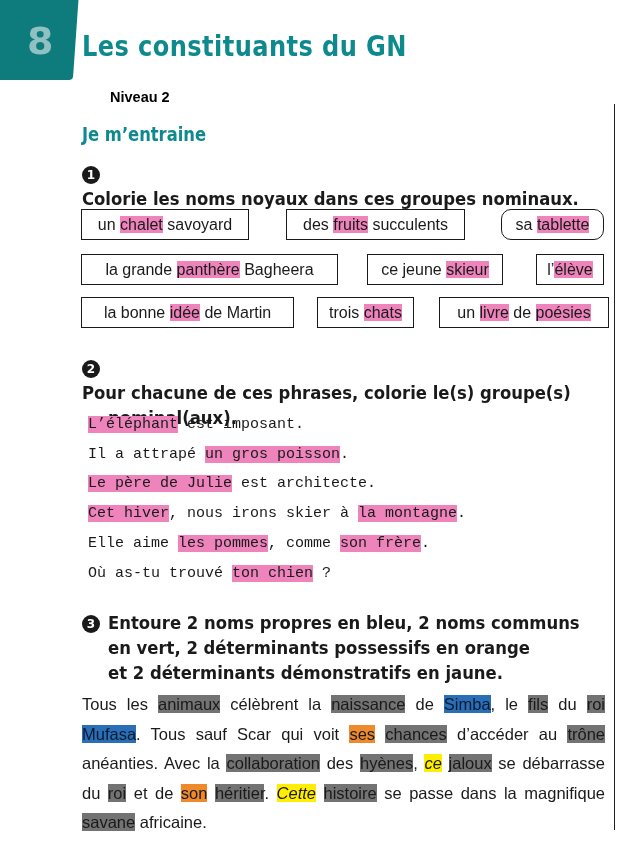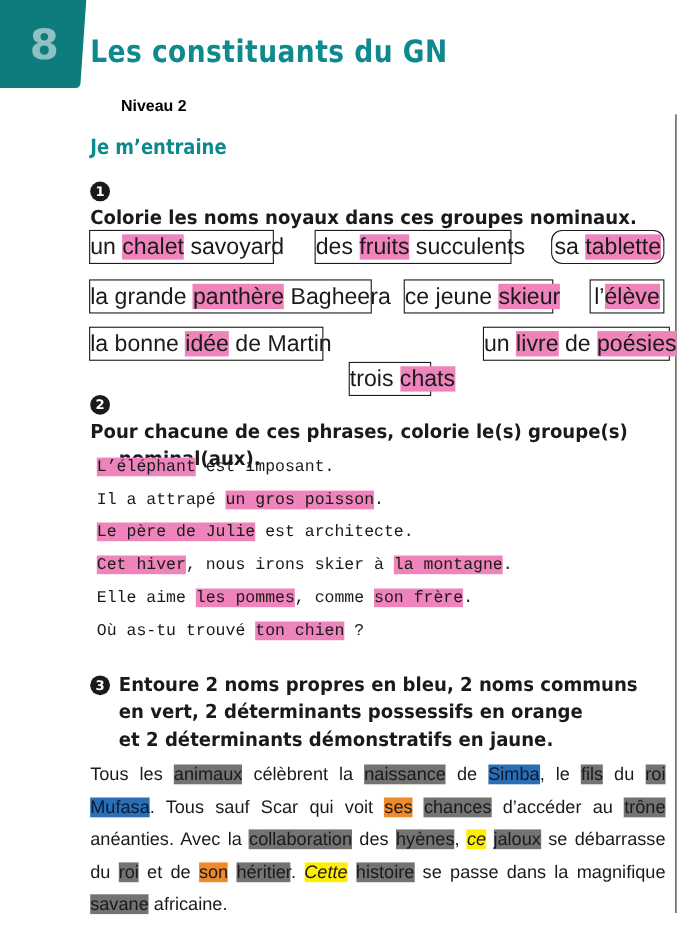--- a/index.html
+++ b/index.html
@@ -16,21 +16,21 @@
   .section { position: absolute; left: 82px; top: 123px; font-size: 19px; font-weight: bold;
              color: #0e8a8f; font-family: "DejaVu Sans", sans-serif; transform: scaleX(0.86); transform-origin: left; }
   .margin-line { position: absolute; left: 614px; top: 104px; width: 1px; height: 726px; background: #222; }
   .ex-head { position: absolute; left: 82px; font-size: 17.5px; font-weight: bold; color: #1a1a1a;
              line-height: 25px; font-family: "DejaVu Sans", sans-serif; }
   .ex-head .txt { display: inline-block; transform: scaleX(0.94); transform-origin: left; }
   .numdot { display: inline-block; width: 18px; height: 18px; border-radius: 50%; background: #1a1a1a;
             color: #fff; font-size: 12px; text-align: center; line-height: 18px; margin-right: 8px;
             vertical-align: 1px; font-weight: bold; }
   .gn-box { position: absolute; height: 31px; border: 1.3px solid #1a1a1a; box-sizing: border-box;
-            font-size: 21px; line-height: 29px; text-align: center; white-space: nowrap;
+            font-size: 16px; line-height: 29px; text-align: center; white-space: nowrap;
             font-family: "Liberation Sans", sans-serif; }
   .hl-pink { background: #ee84bb; }
   .hl-green { background: #737373; }
   .hl-blue { background: #2a6fb5; }
   .hl-orange { background: #ee8a2c; }
   .hl-yellow { background: #ffee00; font-style: italic; }
   .sentence { position: absolute; left: 88px; font-size: 15px; line-height: 22px;
               font-family: Liberation Mono, monospace; white-space: nowrap; }
   .para { position: absolute; left: 82px; width: 523px; font-size: 16.5px; line-height: 29.5px;
           text-align: justify; font-family: "Liberation Sans", sans-serif; }
@@ -51,21 +51,21 @@
 
 <div class="gn-box" style="left:81px;top:209px;width:168px;"><span>un </span><span class="hl-pink">chalet</span><span> savoyard</span></div>
 <div class="gn-box" style="left:286px;top:209px;width:179px;"><span>des </span><span class="hl-pink">fruits</span><span> succulents</span></div>
 <div class="gn-box" style="left:501px;top:209px;width:103px;border-radius:10px;"><span>sa </span><span class="hl-pink">tablette</span></div>
 
 <div class="gn-box" style="left:81px;top:254px;width:257px;"><span>la grande </span><span class="hl-pink">panthère</span><span> Bagheera</span></div>
 <div class="gn-box" style="left:367px;top:254px;width:136px;"><span>ce jeune </span><span class="hl-pink">skieur</span></div>
 <div class="gn-box" style="left:536px;top:254px;width:68px;"><span>l’</span><span class="hl-pink">élève</span></div>
 
 <div class="gn-box" style="left:81px;top:297px;width:213px;"><span>la bonne </span><span class="hl-pink">idée</span><span> de Martin</span></div>
-<div class="gn-box" style="left:317px;top:297px;width:75px;margin-top:32px;"><span>trois </span><span class="hl-pink">chats</span></div>
+<div class="gn-box" style="left:317px;top:297px;width:97px;"><span>trois </span><span class="hl-pink">chats</span></div>
 <div class="gn-box" style="left:439px;top:297px;width:170px;"><span>un </span><span class="hl-pink">livre</span><span> de </span><span class="hl-pink">poésies</span></div>
 
 <div class="ex-head" style="top:356px;">
   <span class="numdot">2</span><span class="txt">Pour chacune de ces phrases, colorie le(s) groupe(s)</span><br>
   <span class="txt" style="margin-left:26px;">nominal(aux).</span>
 </div>
 
 <div class="sentence" style="top:414px;"><span class="hl-pink">L’éléphant</span><span> est imposant.</span></div>
 <div class="sentence" style="top:444px;"><span>Il a attrapé </span><span class="hl-pink">un gros poisson</span><span>.</span></div>
 <div class="sentence" style="top:473px;"><span class="hl-pink">Le père de Julie</span><span> est architecte.</span></div>

